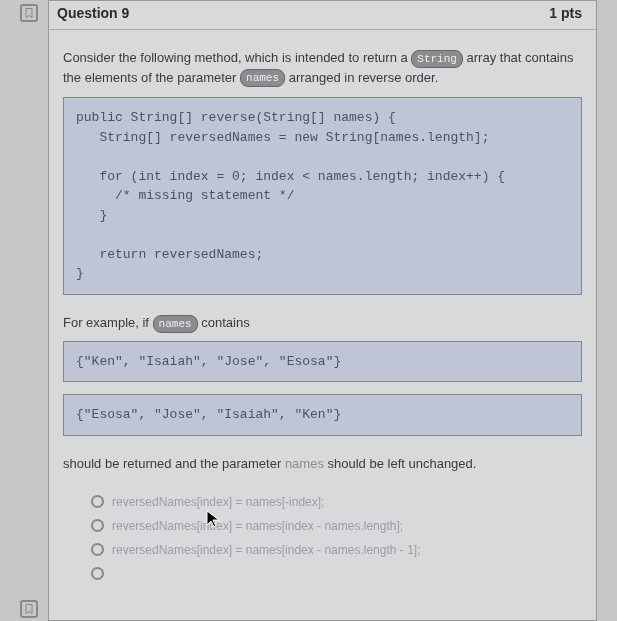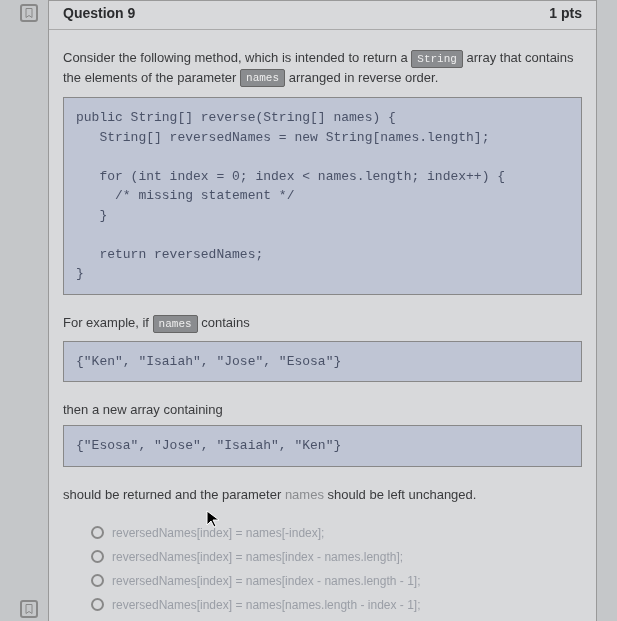--- a/index.html
+++ b/index.html
@@ -26,39 +26,39 @@
       border: 2px solid #888;
       border-radius: 3px;
       display: flex;
       align-items: center;
       justify-content: center;
     }
     .flag-icon svg { width: 12px; height: 12px; }
     .question-header {
       display: flex;
       justify-content: space-between;
-      padding: 4px 14px 8px 14px;
+      padding: 4px 14px 8px 8px;
       border-bottom: 1px solid #aaa;
       font-weight: bold;
       font-size: 14px;
       color: #2b2c2e;
       text-align: right;
     }
     .question-body {
       padding: 18px 14px 30px 14px;
       font-size: 13px;
       color: #3a3b3d;
     }
     .intro { margin-bottom: 10px; line-height: 1.5; }
     .code-pill {
       display: inline-block;
       background: #8a8c8f;
       color: #eee;
       border: 1px solid #666;
-      border-radius: 2px;
+      border-radius: 8px;
       padding: 0 5px;
       font-family: "Courier New", monospace;
       font-size: 11px;
       line-height: 16px;
       vertical-align: middle;
     }
     .code-block {
       background: #bfc5d4;
       border: 1px solid #888;
       padding: 10px 12px;
@@ -133,21 +133,20 @@
    }
 
    return reversedNames;
 }</div>
 
     <div class="section-label">
       <span>For example, if </span><span class="code-pill">names</span><span> contains</span>
     </div>
     <div class="code-block">{"Ken", "Isaiah", "Jose", "Esosa"}</div>
 
-    <div class="section-label">then a new array containing</div>
     <div class="code-block">{"Esosa", "Jose", "Isaiah", "Ken"}</div>
 
     <div class="section-label">
       <span>should be returned and the parameter </span><span class="faded">names</span><span> should be left unchanged.</span>
     </div>
 
 
     <div class="options">
       <div class="option">
         <div class="radio"></div>
@@ -156,24 +155,20 @@
       <div class="option">
         <div class="radio"></div>
         <span class="option-text">reversedNames[index] = names[index - names.length];</span>
       </div>
       <div class="option">
         <div class="radio"></div>
         <span class="option-text">reversedNames[index] = names[index - names.length - 1];</span>
       </div>
       <div class="option">
         <div class="radio"></div>
-        <span class="option-text">reversedNames[index] = names[names.length - index - 1];</span>
-      </div>
-      <div class="option">
-        <div class="radio"></div>
       </div>
     </div>
   </div>
 </div>
 
 <div class="flag-icon" style="top:600px">
   <svg viewBox="0 0 24 24">
       <path fill="none" stroke="#888" stroke-width="2" d="M6 3h12v18l-6-4-6 4z"></path>
     </svg>
 </div>

